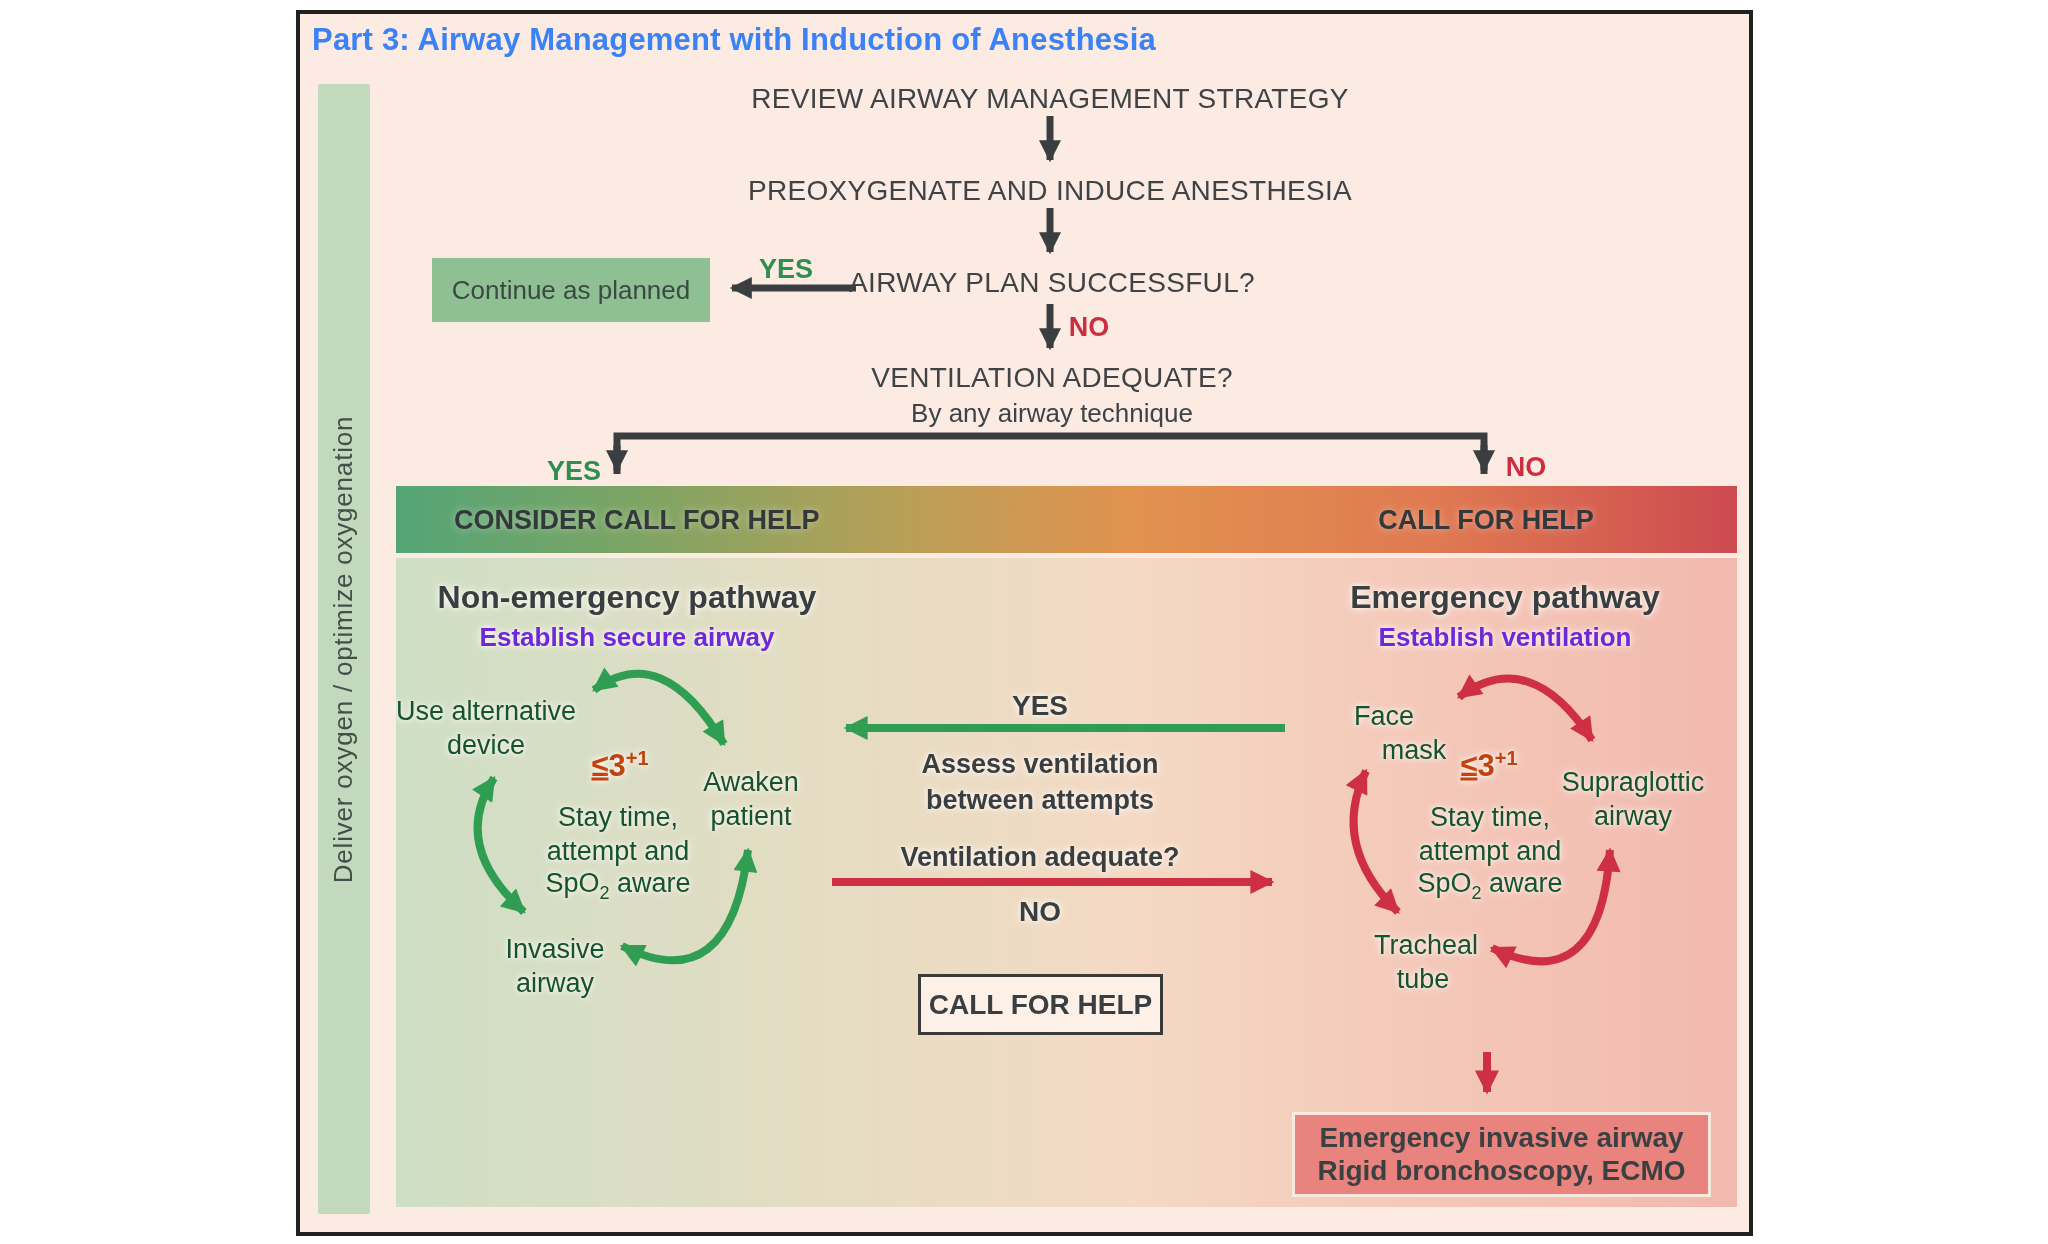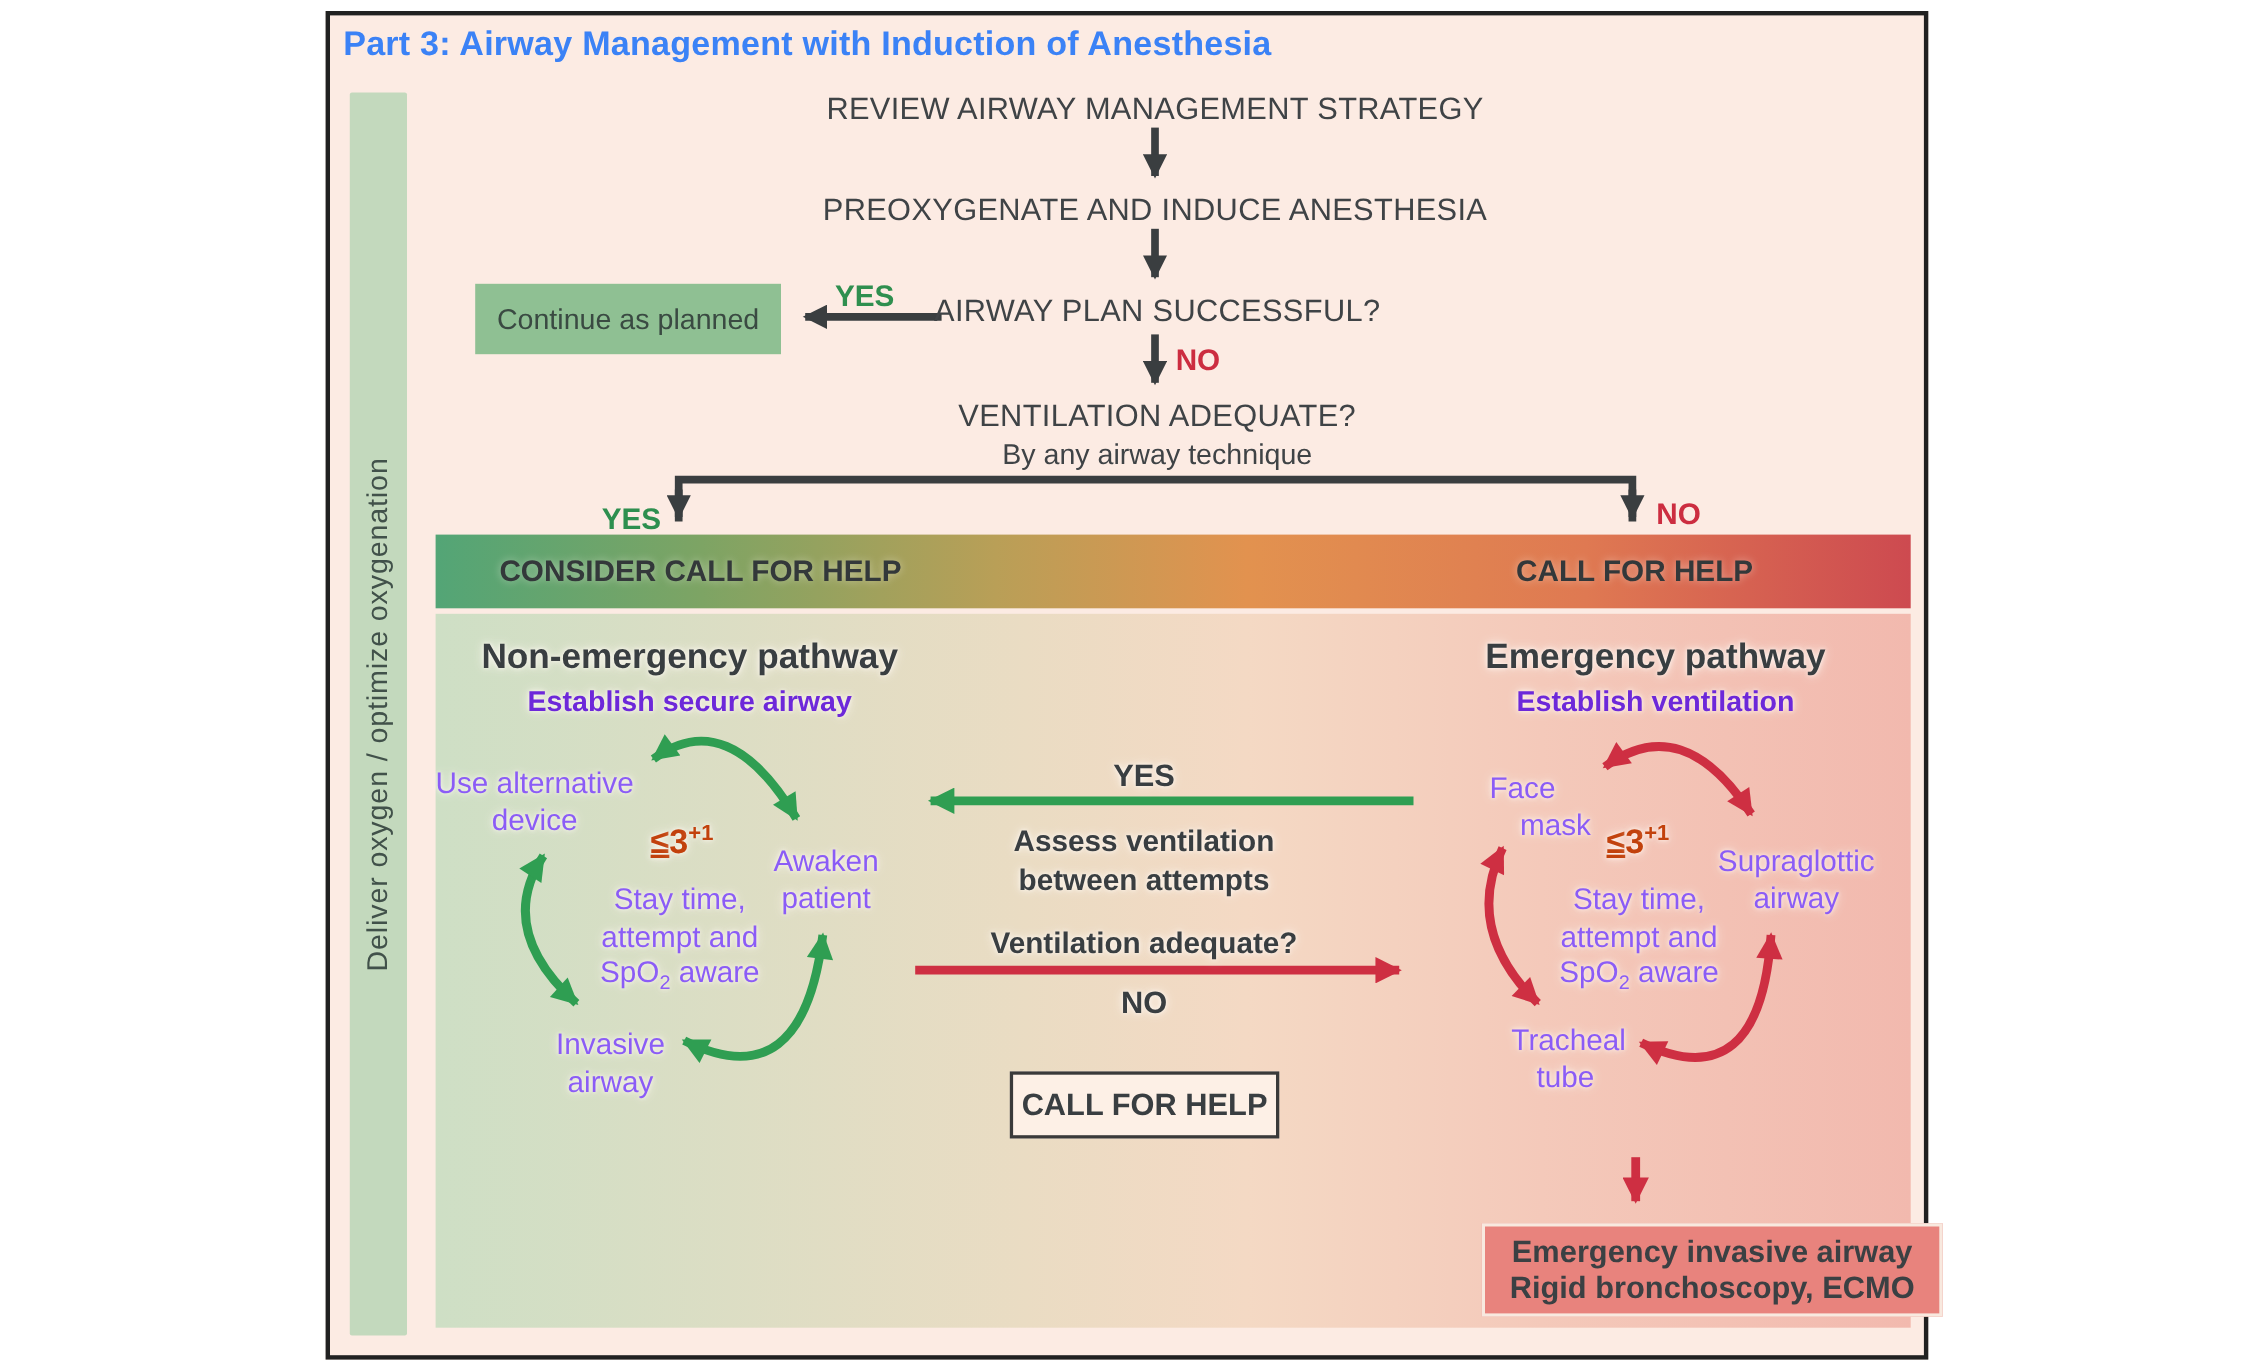--- a/index.html
+++ b/index.html
@@ -21,30 +21,30 @@
             display:flex;align-items:center;justify-content:center;font-size:26px;color:#3a4a42;}
   .bar{left:396px;top:486px;width:1341px;height:67px;
        background:linear-gradient(90deg,#53a576 0%,#7da464 18%,#b99f57 38%,#e2924f 55%,#df7952 78%,#cd4a50 100%);}
   .bar-label{position:absolute;top:50%;transform:translateY(-50%);font-size:27px;font-weight:bold;color:#33383a;
              text-shadow:0 0 8px rgba(255,250,244,.45);white-space:nowrap;}
   .panel{left:396px;top:558px;width:1341px;height:649px;
          background:linear-gradient(90deg,#cedfc5 0%,#eadcc3 40%,#f4d9c4 55%,#f4c9ba 75%,#f2b9ae 100%);}
   .glow{text-shadow:0 0 10px rgba(255,250,244,.95),0 0 4px rgba(255,250,244,.9);}
   .h1{font-size:32px;font-weight:bold;color:#393e41;}
   .h2{font-size:26px;font-weight:bold;color:#6d28d9;}
-  .node{font-size:27px;color:#8b5cf6;}
+  .node{font-size:27px;color:#14532d;}
   .limit{font-size:31px;font-weight:bold;color:#c2410c;}
   .limit .lte{text-decoration:underline;}
   .limit sup{font-size:20px;}
   .cbold{font-size:27px;font-weight:bold;color:#393e41;}
   .callbox{left:918px;top:974px;width:245px;height:61px;background:#fdf0e6;border:3px solid #3a3a3a;
            box-sizing:border-box;display:flex;align-items:center;justify-content:center;
            font-size:28px;font-weight:bold;color:#393e41;}
   .inadequate{font-size:27px;font-weight:bold;color:#c82c3e;}
-  .embox{left:1347px;top:1112px;width:419px;height:85px;background:#e8837d;border:3px solid #f8e9df;
+  .embox{left:1292px;top:1112px;width:419px;height:85px;background:#e8837d;border:3px solid #f8e9df;
          box-sizing:border-box;display:flex;flex-direction:column;align-items:center;justify-content:center;
          font-size:28px;font-weight:bold;color:#3b4043;line-height:1.15;}
   svg.overlay{position:absolute;left:0;top:0;width:2048px;height:1244px;pointer-events:none;}
   sub.s2{font-size:18px;}
 </style>
 </head>
 <body>
 
 <div id="canvas">
 

